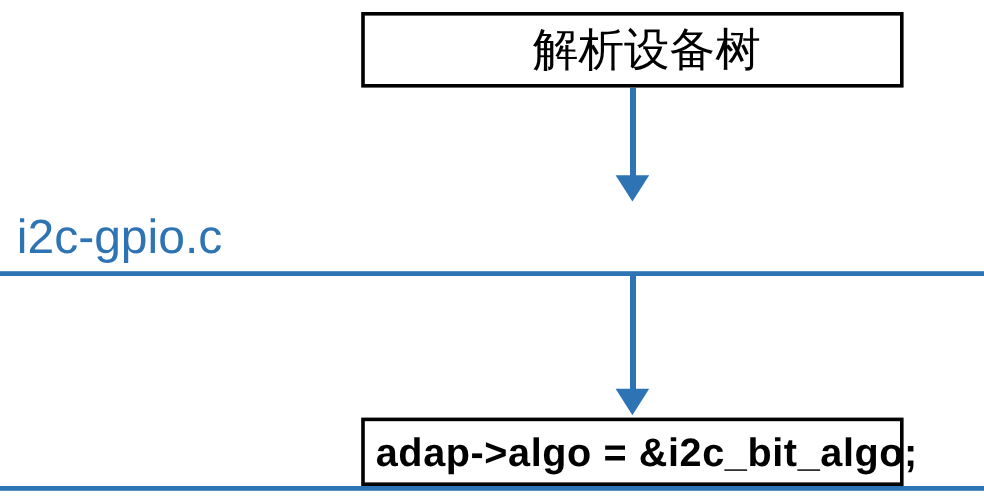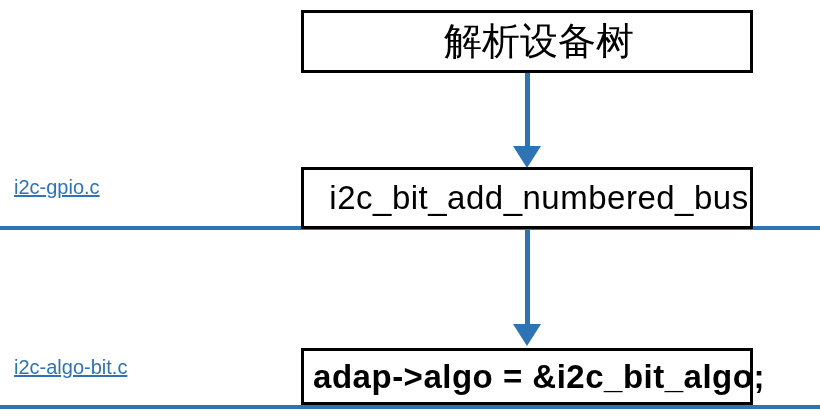--- a/index.html
+++ b/index.html
@@ -50,24 +50,23 @@
   .box-bottom { top: 348px; height: 57px; font-weight: bold; }
   .cn   { font-family: "DejaVu Serif", serif; font-size: 38px; }
   .code { font-family: "Liberation Sans", sans-serif; font-size: 33px; letter-spacing: 0.5px; }
 
   
   .file-label {
     position: absolute;
     left: 14px;
     color: var(--accent);
     font-family: "Liberation Sans", sans-serif;
-    font-size: 20px;
+    font-size: 40px;
     z-index: 2;
     white-space: nowrap;
-    text-decoration: underline;
   }
   .label-gpio { top: 176px; }
   .label-algo { top: 356px; }
 
   
   .arrow-line {
     position: absolute;
     width: 5px;
     background: var(--accent);
     z-index: 1;
@@ -102,34 +101,30 @@
 </head>
 <body>
 
 <div class="canvas">
 
   <div class="hline hline-1"></div>
   <div class="hline hline-2"></div>
 
   <div class="file-label label-gpio">i2c-gpio.c</div>
 
-  <div class="file-label label-algo">i2c-algo-bit.c</div>
 
   <div class="box box-top cn">
     <span>解析设备树</span>
   </div>
 
   <div class="arrow arrow-1">
     <div class="arrow-line"></div>
     <div class="arrow-head"></div>
   </div>
 
-  <div class="box box-mid code">
-    <span>i2c_bit_add_numbered_bus</span>
-  </div>
 
   <div class="arrow arrow-2">
     <div class="arrow-line"></div>
     <div class="arrow-head"></div>
   </div>
 
 
   <div class="box box-bottom code">
     <span>adap-&gt;algo = &amp;i2c_bit_algo;</span>
   </div>

